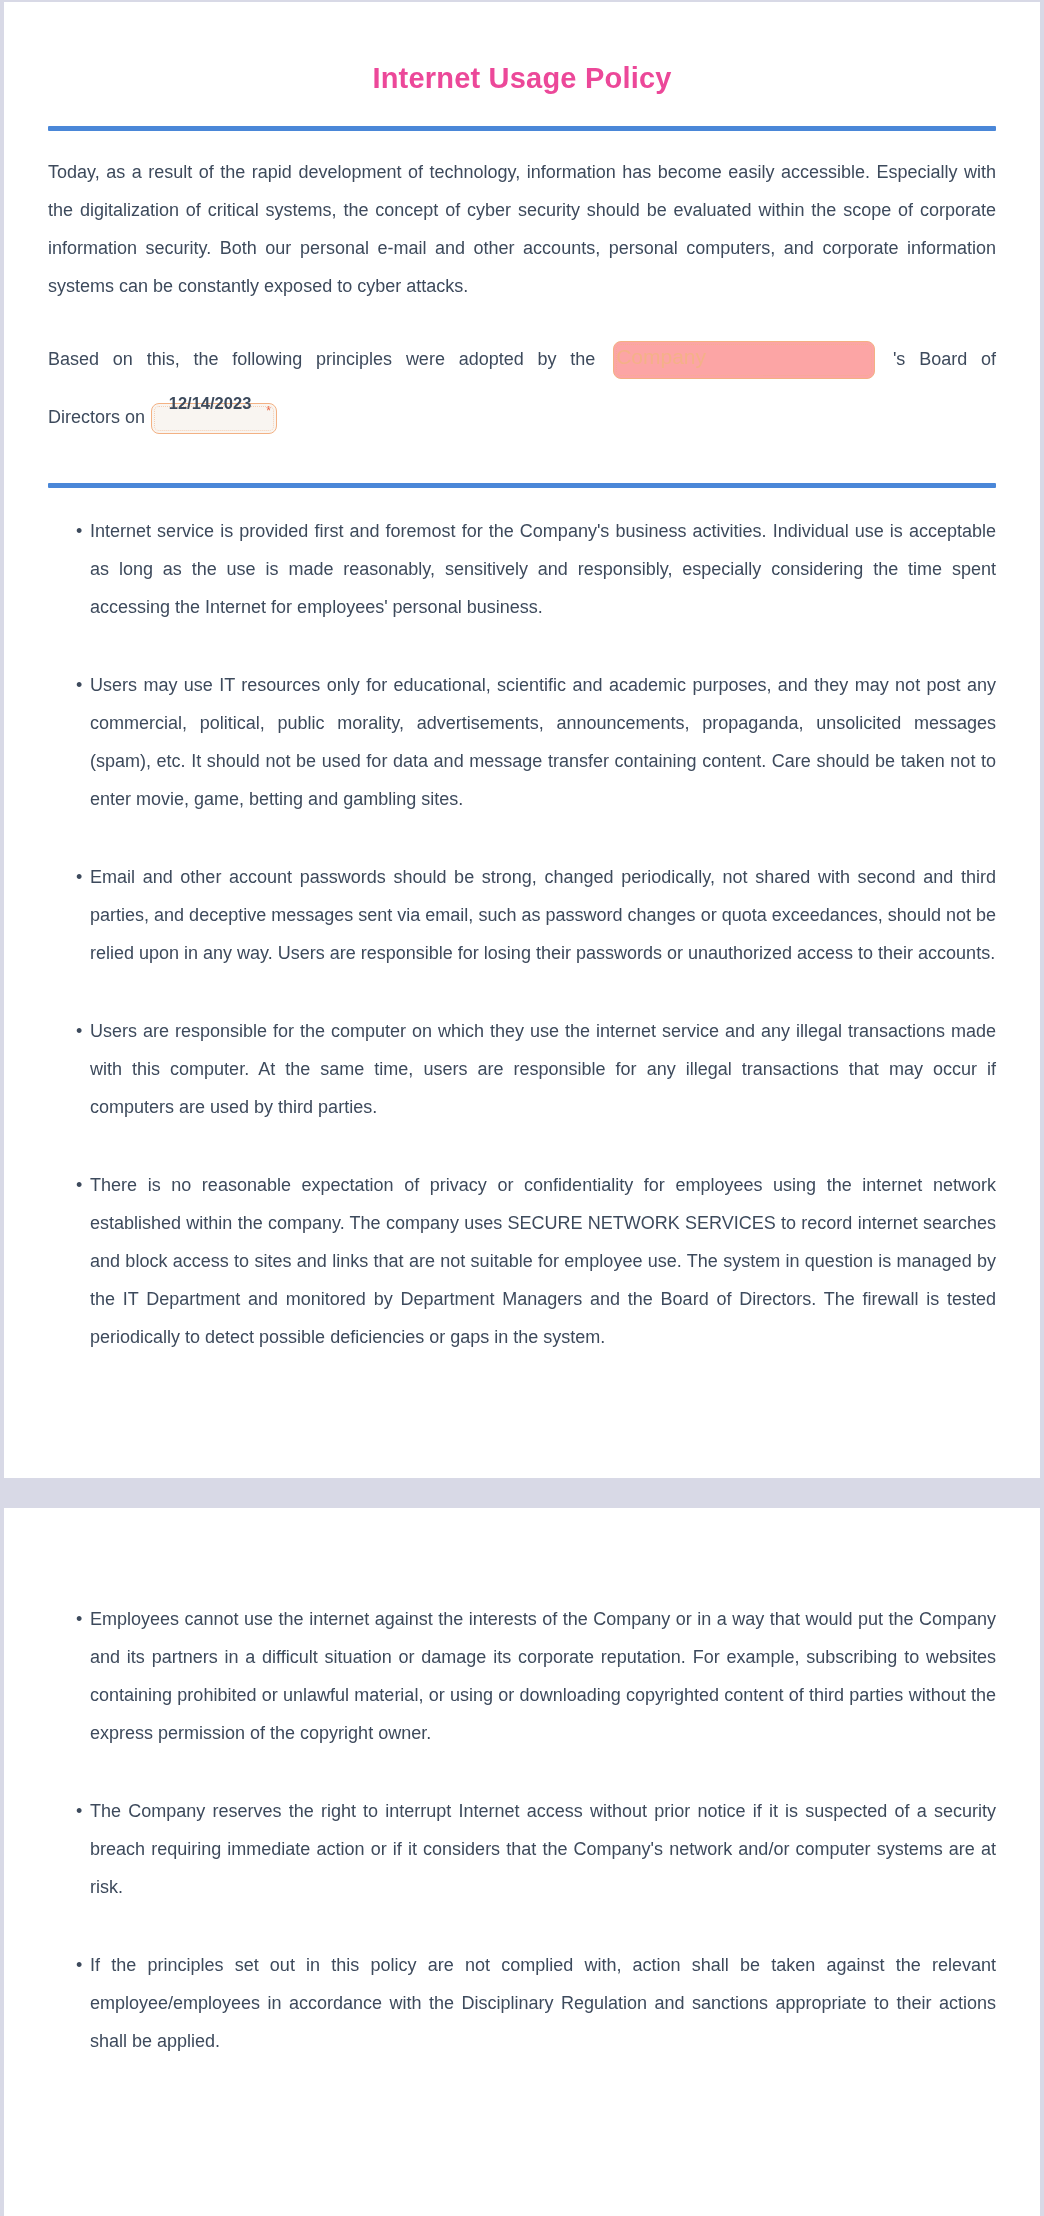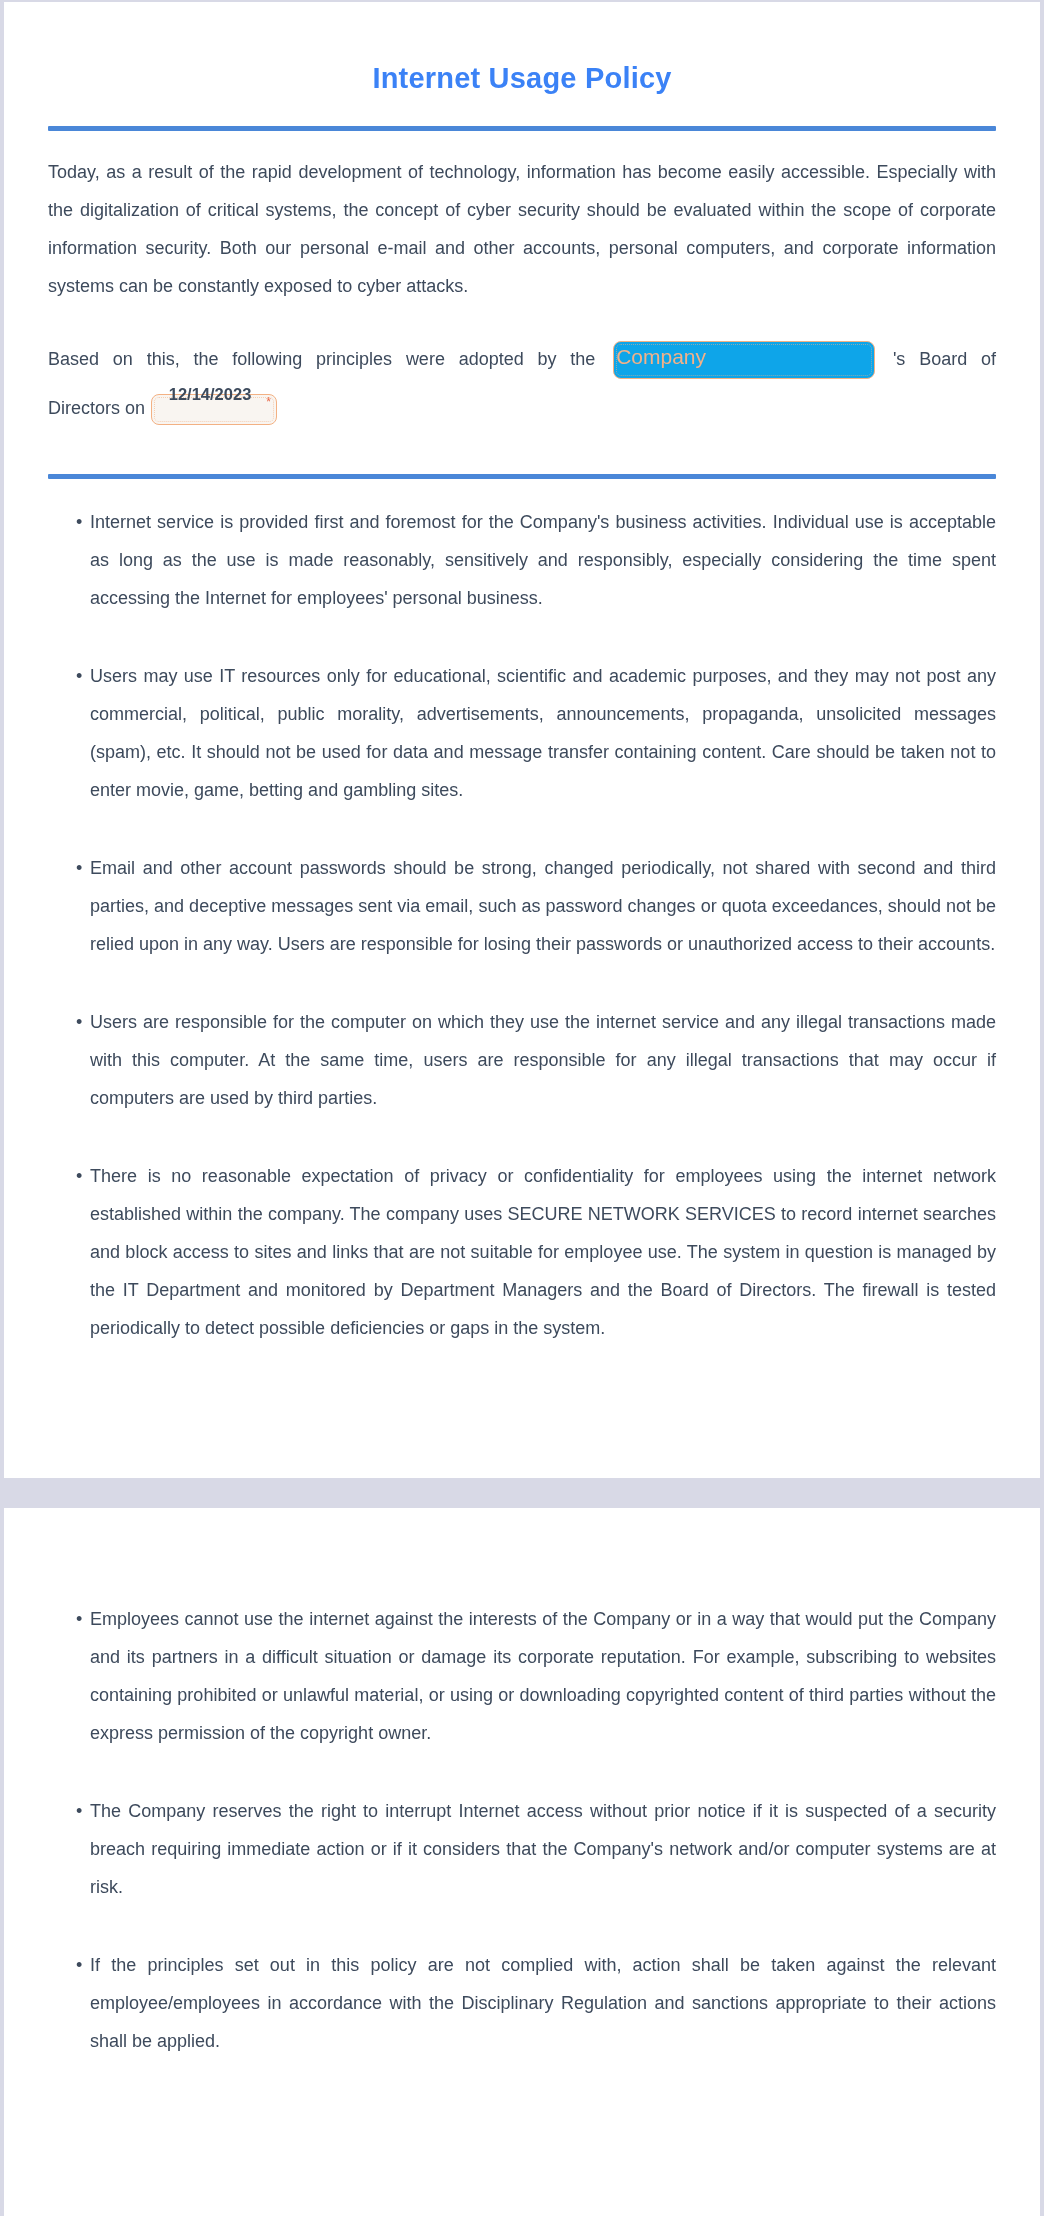--- a/index.html
+++ b/index.html
@@ -19,21 +19,21 @@
   .page-1 { height: 1476px; padding: 54px 44px 0; }
   .page-gap { height: 30px; }
   .page-2 { height: 708px; padding: 68px 44px 0; }
 
   h1.doc-title {
     margin: 0;
     text-align: center;
     font-size: 29px;
     line-height: 44px;
     font-weight: 700;
-    color: #3b82f6;
+    color: #ec4899;
     letter-spacing: 0.2px;
   }
   .divider {
     height: 5px;
     background: #4a87d8;
     border-radius: 1px;
     margin-top: 26px;
   }
   .divider.second { margin-top: 44px; }
 
@@ -47,31 +47,31 @@
   }
 
   .adoption { margin-top: 30px; }
   .adopt-line1 {
     text-align: justify;
     text-align-last: justify;
     line-height: 48px;
     white-space: nowrap;
   }
   .adopt-line2 {
-    margin-top: 3px;
+    margin-top: 12px;
     line-height: 44px;
   }
 
   .company-input {
     display: inline-block;
     width: 262px;
     height: 38px;
     border: 1px solid #f3b183;
     border-radius: 8px;
-    background: #0ea5e9;
+    background: #fca5a5;
     outline: 1px dotted rgba(243, 177, 131, 0.55);
     outline-offset: -4px;
     vertical-align: middle;
     margin: 0 4px;
     font-family: "Liberation Sans", sans-serif;
     font-size: 21px;
     text-align: center;
     color: #3d4a5c;
     padding-bottom: 8px;
   }

